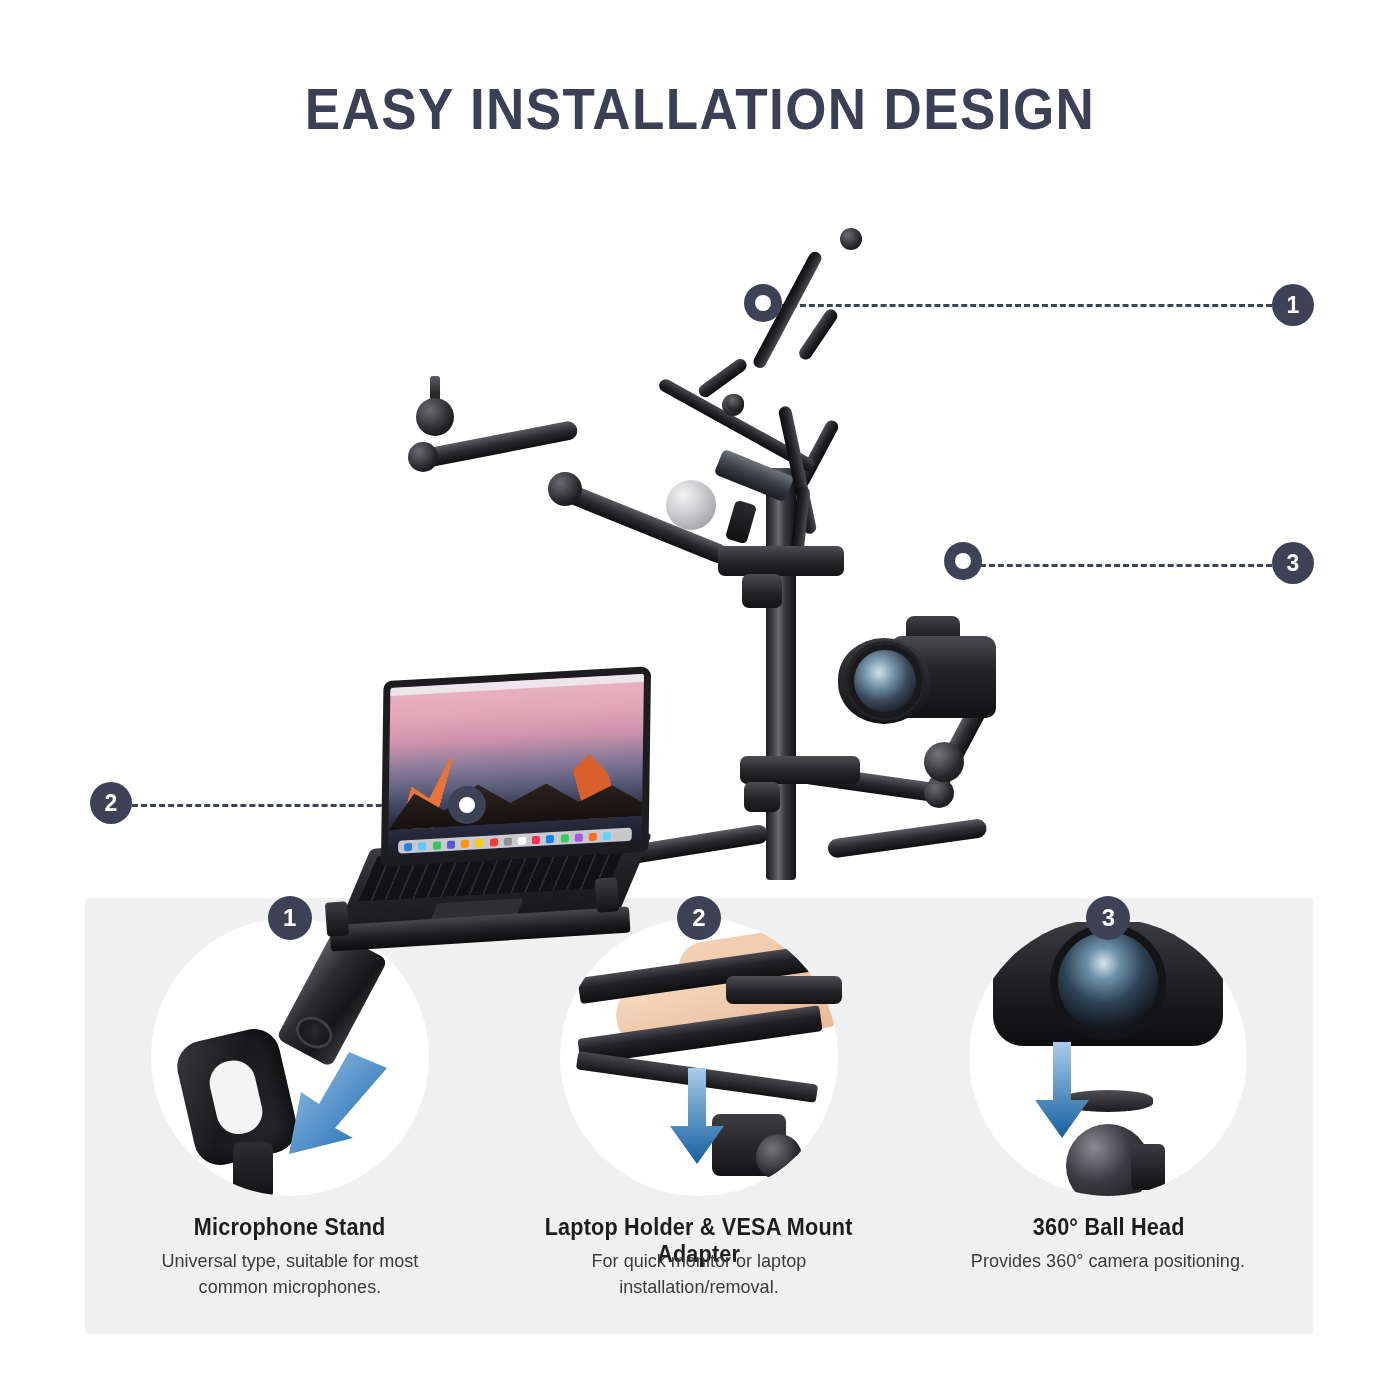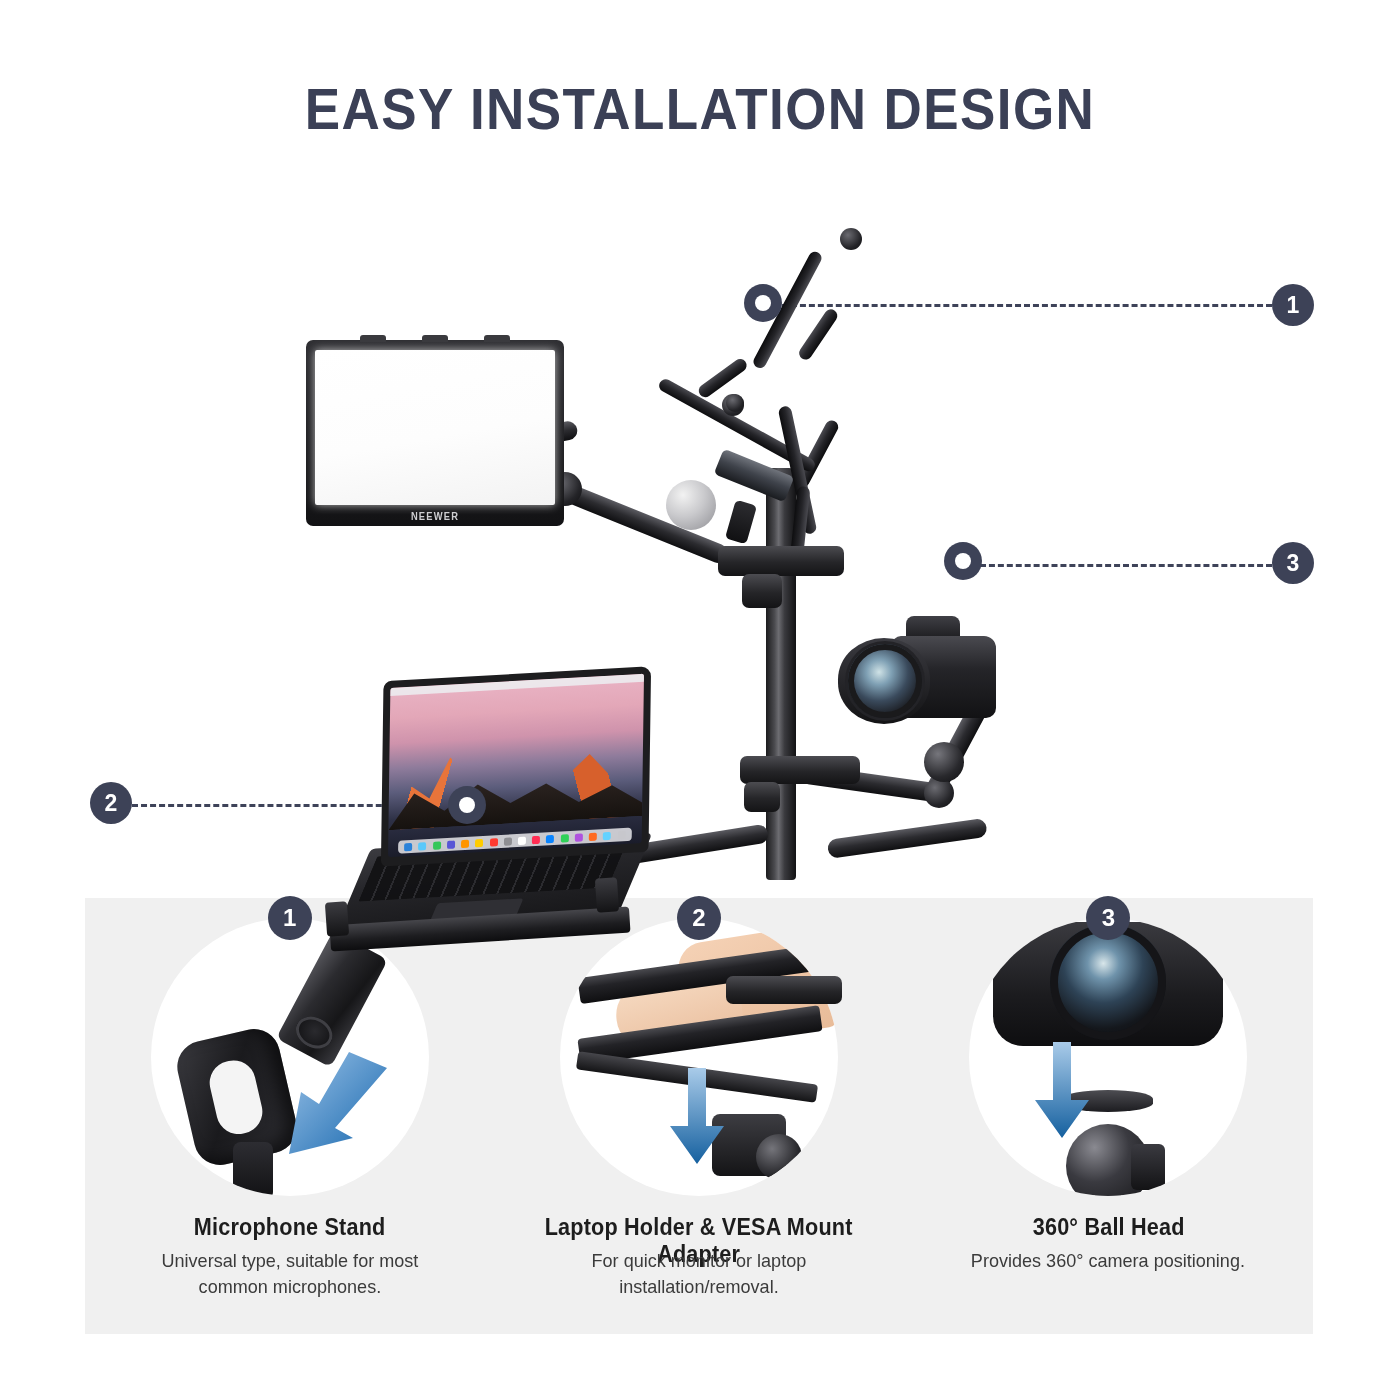--- a/index.html
+++ b/index.html
@@ -390,27 +390,20 @@
       <div class="clamp" style="left:744px; top:632px; width:36px; height:30px;"></div>
       <div class="clamp" style="left:726px; top:826px; width:116px; height:28px;"></div>
 
       <div class="arm" style="left:560px; top:330px; width:180px; transform: rotate(22deg);"></div>
       <div class="arm" style="left:420px; top:300px; width:160px; transform: rotate(-11deg);"></div>
       <div class="joint" style="left:548px; top:322px; width:34px; height:34px;"></div>
       <div class="joint" style="left:408px; top:292px; width:30px; height:30px;"></div>
       <div class="joint" style="left:416px; top:248px; width:38px; height:38px;"></div>
       <div class="arm" style="left:430px; top:226px; width:10px; height:36px; border-radius:3px;"></div>
 
-      <div class="led-frame">
-        <div class="led-nub" style="left:54px;"></div>
-        <div class="led-nub" style="left:116px;"></div>
-        <div class="led-nub" style="left:178px;"></div>
-        <div class="led-face"></div>
-        <div class="led-brand">NEEWER</div>
-      </div>
 
       <div class="boom" style="left:800px; top:330px; width:74px; transform: rotate(-62deg);"></div>
       <div class="boom" style="left:818px; top:96px; width:130px; transform: rotate(118deg);"></div>
       <div class="boom" style="left:660px; top:226px; width:176px; transform: rotate(29deg);"></div>
       <div class="boom" style="left:802px; top:202px; width:58px; transform: rotate(-56deg);"></div>
       <div class="boom" style="left:784px; top:250px; width:130px; transform: rotate(78deg);"></div>
       <div class="boom" style="left:804px; top:330px; width:78px; transform: rotate(96deg);"></div>
       <div class="joint" style="left:840px; top:78px; width:22px; height:22px;"></div>
       <div class="joint" style="left:722px; top:244px; width:22px; height:22px;"></div>
       <div class="joint" style="left:726px; top:244px; width:18px; height:18px;"></div>

